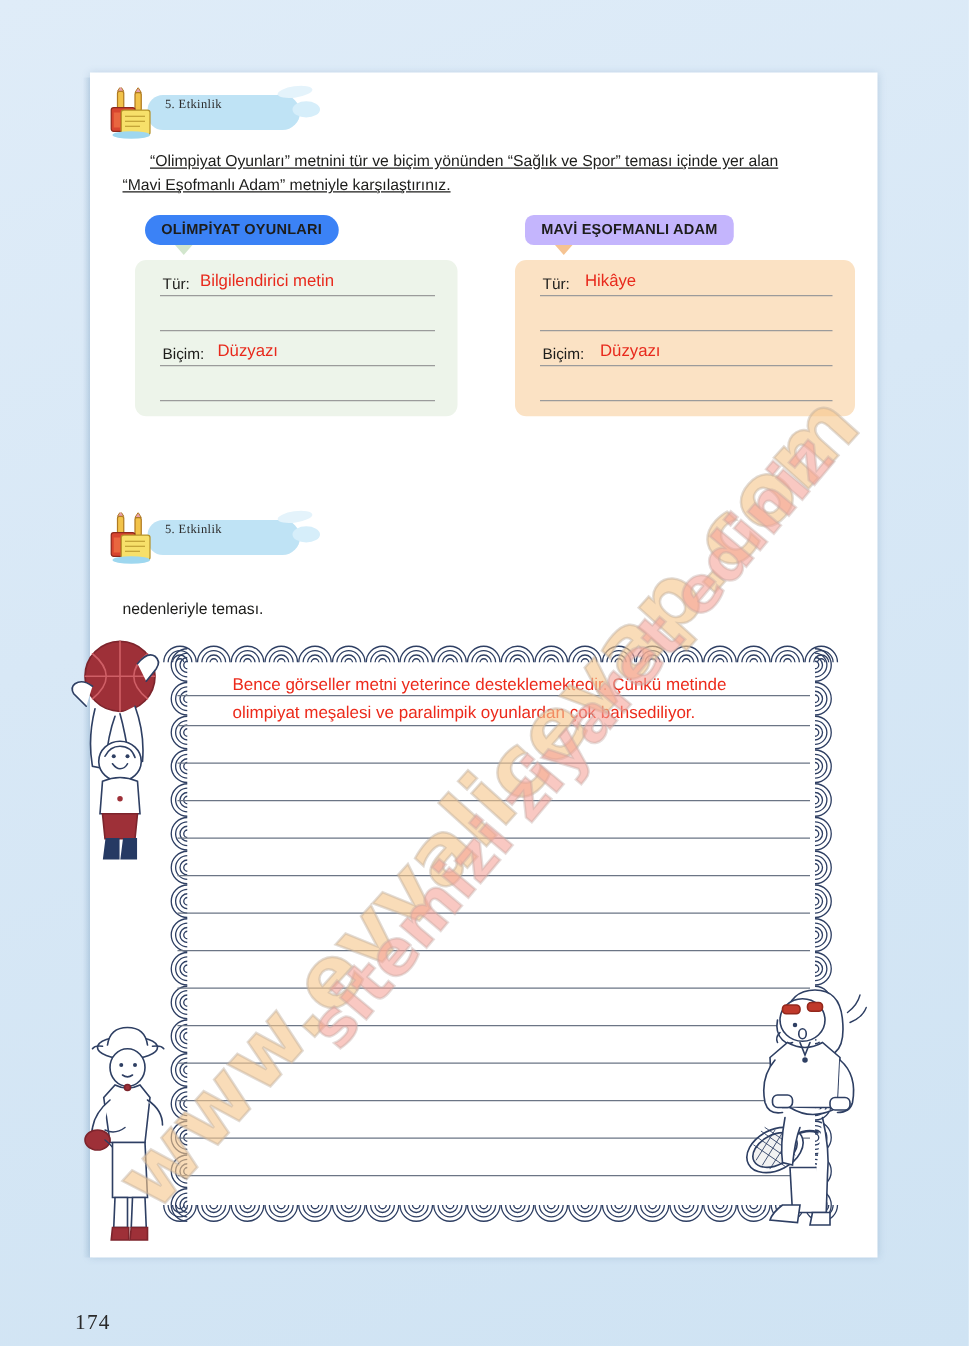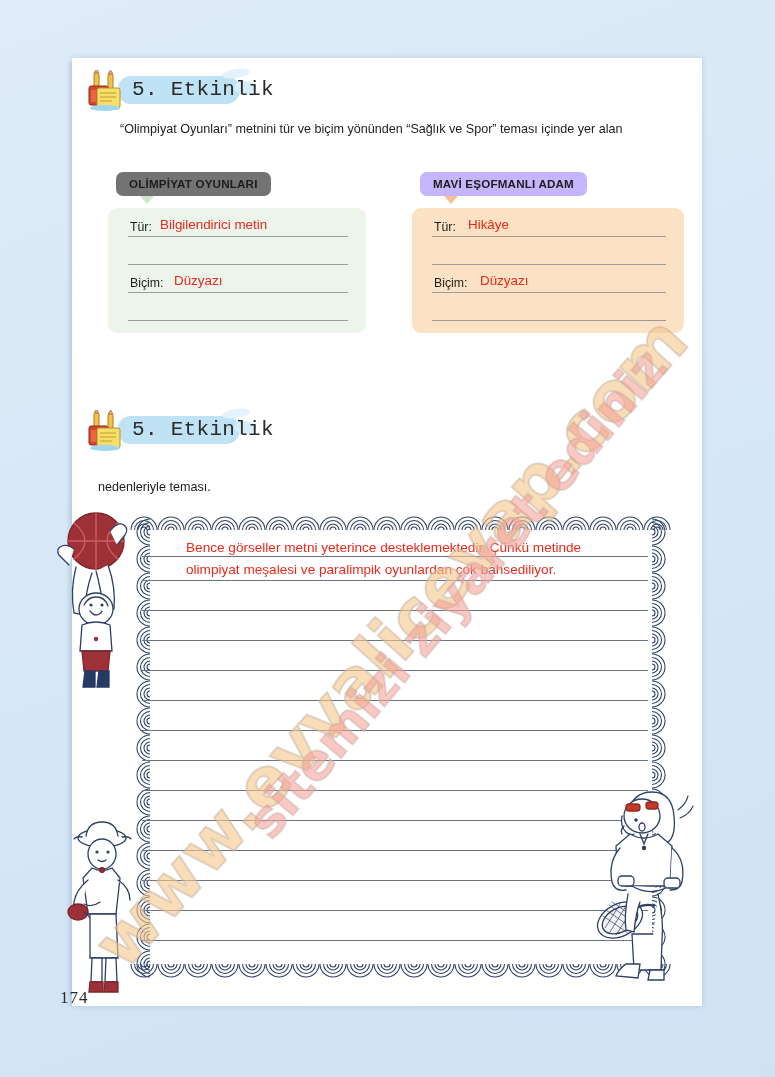--- a/index.html
+++ b/index.html
@@ -31,22 +31,22 @@
   }
   .act .brush:after{
     content:"";position:absolute;right:-16px;top:5px;width:22px;height:13px;
     background:#d6eefa;border-radius:50%;
   }
   .act .brush:before{
     content:"";position:absolute;right:-10px;top:-7px;width:28px;height:9px;
     background:#e4f3fb;border-radius:50%;transform:rotate(-8deg);
   }
   .act .label{
-    position:absolute;left:48px;top:8px;font-size:21px;color:#2b2b2b;
-    letter-spacing:.3px;z-index:4;font-family:Liberation Mono, monospace;
+    position:absolute;left:48px;top:8px;font-size:10px;color:#2b2b2b;
+    letter-spacing:.3px;z-index:4;font-family:Liberation Serif, serif;
   }
   
   .cupicon{position:absolute;left:0;top:0;width:42px;height:42px;z-index:5;}
 
   
   .para{
     position:absolute;font-size:12.6px;color:#1d1d1b;line-height:19px;
     text-align:left;
   }
   .para .ind{display:inline-block;width:22px;}
@@ -68,21 +68,21 @@
   }
   .cbox .rule{
     position:absolute;left:20px;right:18px;height:0;border-bottom:1px solid #9b9b9b;
   }
   .cbox .flabel{
     position:absolute;font-size:12.3px;color:#1d1d1b;
   }
   .cbox .fans{
     position:absolute;font-size:13.4px;color:#e8291c;
   }
-  .green .tab{background:#737373;}
+  .green .tab{background:#3b82f6;border-radius:12px;}
   .green .tab .nub{border-top:8px solid #d2e6cd;}
   .green .body{background:#edf4ea;}
   .orange .tab{background:#c4b5fd;}
   .orange .tab .nub{border-top:8px solid #f5c392;}
   .orange .body{background:#fbe2c4;}
 
   
   .frame{position:absolute;left:128px;top:508px;width:546px;height:478px;}
   .wline{
     position:absolute;left:14px;width:506px;height:0;
@@ -112,21 +112,21 @@
     transform:rotate(-48deg);
   }
   .wm .t2{
     left:236px;top:812px;font-size:50px;
     color:rgba(245,160,150,.58);
     -webkit-text-stroke:2px rgba(195,170,165,.40);
     transform:rotate(-50deg);
   }
 
   .pagenum{
-    position:absolute;left:60px;top:988px;font-size:17px;color:#2a2a2a;
+    position:absolute;left:60px;top:1048px;font-size:17px;color:#2a2a2a;
     font-family:"Liberation Serif", serif;letter-spacing:1px;
   }
   .illus{position:absolute;}
 </style>
 </head>
 <body>
 
 <div class="page-bg"></div>
 <div class="sheet-shadow-left"></div>
 <div class="sheet"></div>
@@ -142,22 +142,23 @@
     <rect x="7" y="20" width="5" height="12" fill="#e9663f"></rect>
     <rect x="13" y="18" width="23" height="20" rx="2" fill="#f7e06a" stroke="#b5932a" stroke-width="1"></rect>
     <line x1="16" y1="23" x2="32" y2="23" stroke="#b5932a" stroke-width=".9"></line>
     <line x1="16" y1="27" x2="32" y2="27" stroke="#b5932a" stroke-width=".9"></line>
     <line x1="16" y1="31" x2="28" y2="31" stroke="#b5932a" stroke-width=".9"></line>
     <ellipse cx="21" cy="38" rx="15" ry="3" fill="#9ed7ef"></ellipse>
   </svg>
   <div class="label">5. Etkinlik</div>
 </div>
 
-<div class="para" style="left:98px;top:120px;width:590px;">
+<div class="para" style="left:98px;top:120px;width:590px;text-decoration:underline;">
   <span class="ind"></span><span>“Olimpiyat Oyunları” metnini tür ve biçim yönünden “Sağlık ve Spor” teması içinde yer alan</span><br>
+  <span>“Mavi Eşofmanlı Adam” metniyle karşılaştırınız.</span>
 </div>
 
 <div class="cbox green" style="left:108px;top:172px;width:258px;height:190px;">
   <div class="tab">
     <span>OLİMPİYAT OYUNLARI</span>
     <span class="nub"></span>
   </div>
   <div class="body">
     <div class="rule" style="top:28px;"></div>
     <div class="rule" style="top:56px;"></div>

